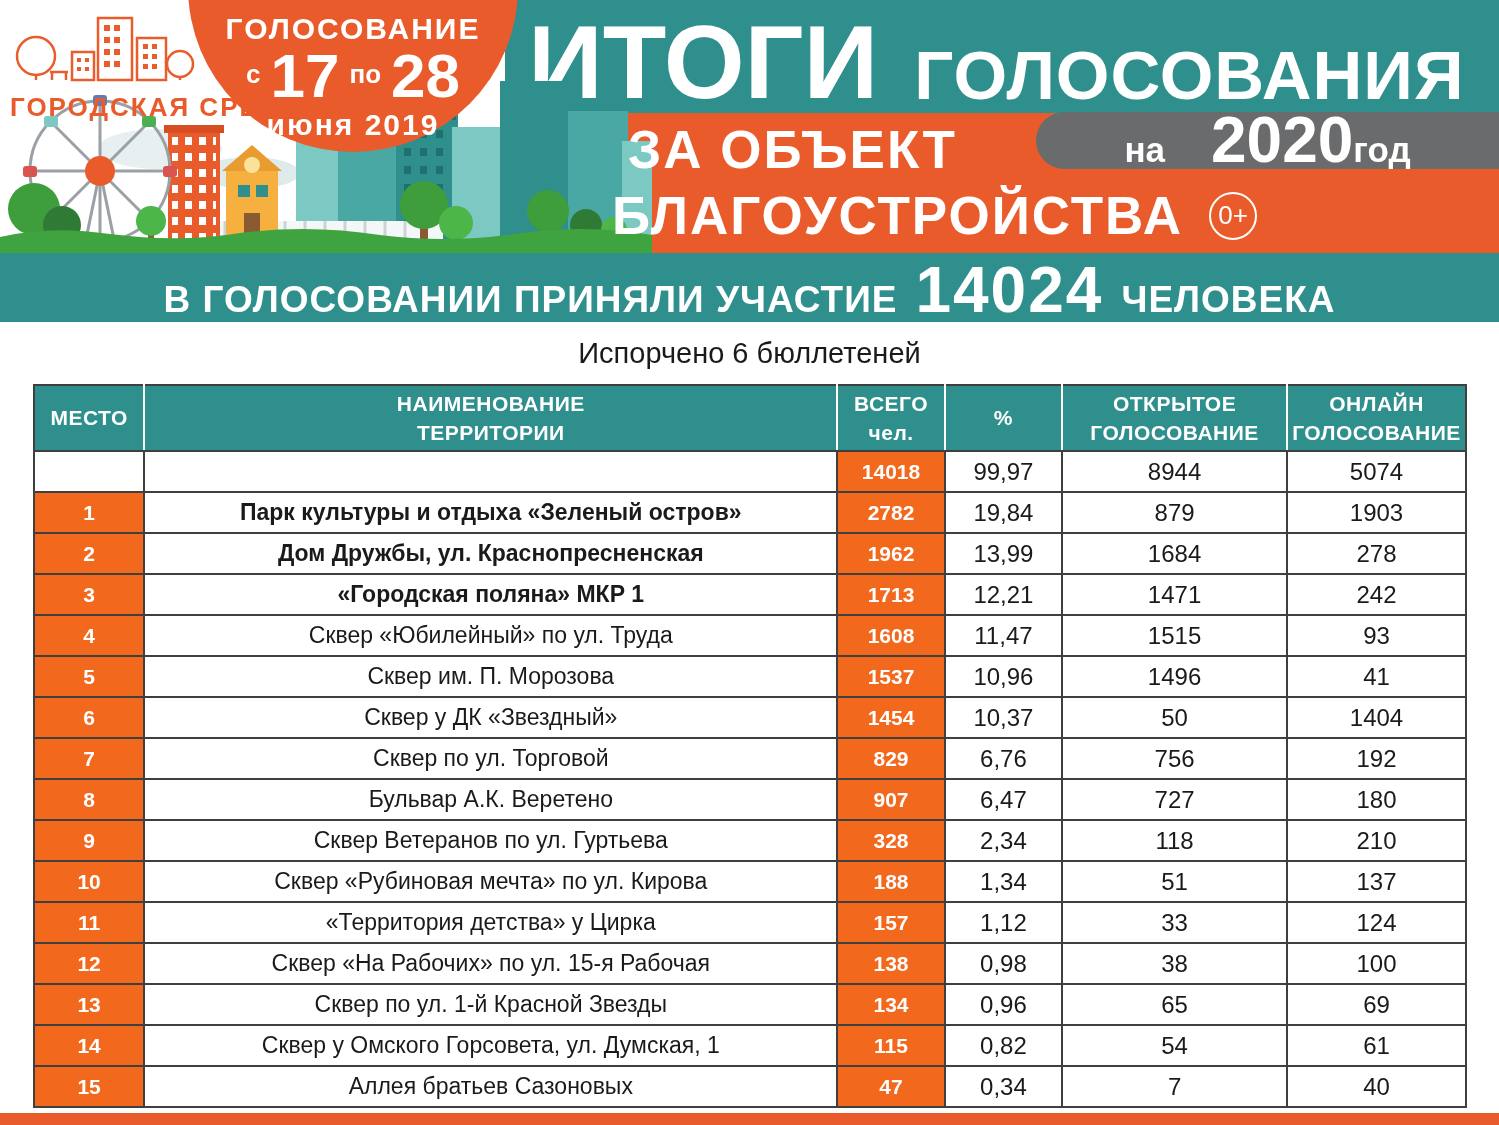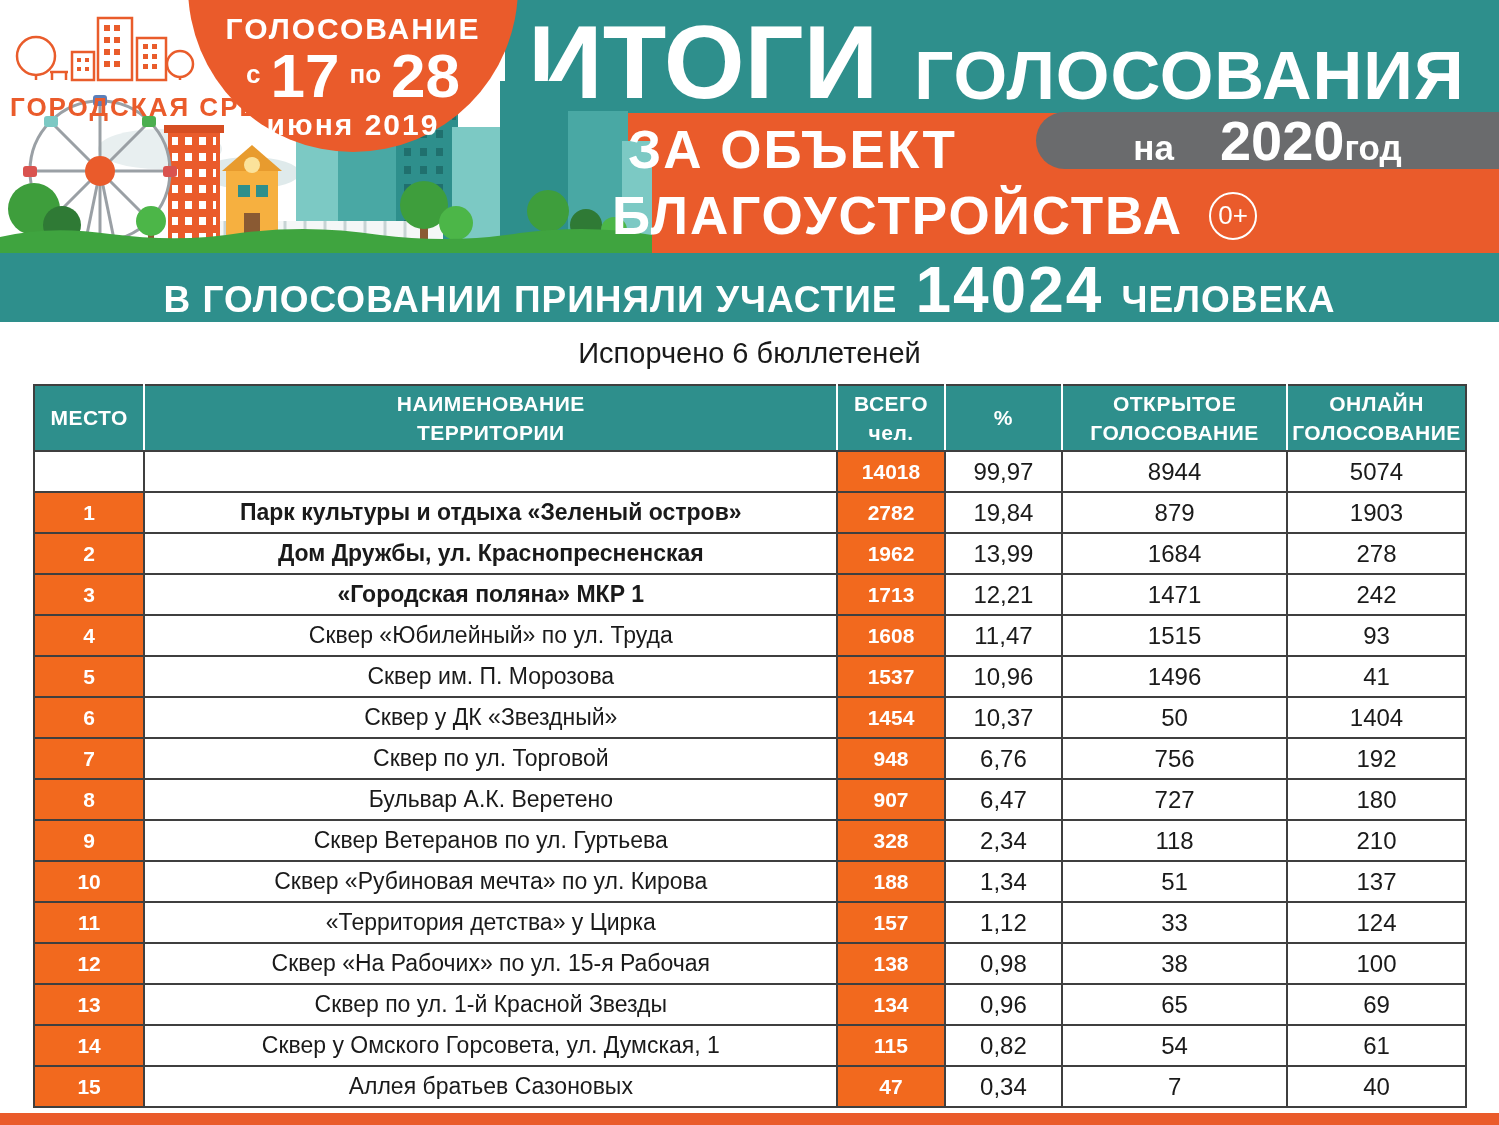--- a/index.html
+++ b/index.html
@@ -16,21 +16,21 @@
   .hdr-white{position:absolute; left:0; top:0; width:505px; height:245px; background:#fff;}
   .hdr-teal{position:absolute; left:505px; top:0; right:0; height:113px; background:var(--teal,#2E8F8C);}
   .title-row{position:absolute; left:528px; top:0; height:113px; display:flex; align-items:flex-end; gap:36px; padding-bottom:4px; color:#fff; font-weight:bold; white-space:nowrap;}
   .title-primary{font-size:104px; line-height:.88; letter-spacing:0;}
   .title-secondary{font-size:69px; line-height:.94; letter-spacing:1px;}
   .sub1{position:absolute; left:628px; top:119px; color:#fff; font-weight:bold; font-size:53px; letter-spacing:2px; z-index:3;}
   .sub2{position:absolute; left:612px; top:185px; color:#fff; font-weight:bold; font-size:53px; letter-spacing:2px; z-index:3; display:flex; align-items:center; gap:26px;text-align:center;}
   .age-badge{width:48px; height:48px; border:2px solid #fff; border-radius:50%; display:flex; align-items:center; justify-content:center; font-size:26px; font-weight:normal; letter-spacing:0;}
   .year-pill{position:absolute; right:0; top:112px; width:463px; height:57px; background:var(--gray,#6A6B6D); border-radius:30px 0 0 30px; display:flex; align-items:baseline; justify-content:center; color:#fff; z-index:2;}
   .year-pill .sm{font-size:35px; font-weight:bold;}
-  .year-pill .big{font-size:56px; font-weight:bold; line-height:57px;margin-left:46px;}
+  .year-pill .big{font-size:64px; font-weight:bold; line-height:57px;margin-left:46px;}
 
   
   .vote-badge{position:absolute; left:188px; top:-178px; width:330px; height:330px; border-radius:50%; background:var(--orange,#EA5B2B); z-index:4;}
   .vote-badge .inner{position:absolute; left:0; right:0; bottom:10px; text-align:center; color:#fff;}
   .vb-l1{font-size:30px; font-weight:bold; letter-spacing:2px;}
   .vb-l2{display:flex; justify-content:center; align-items:flex-end; gap:10px; margin:2px 0 0;}
   .vb-pre{font-size:26px; font-weight:bold; padding-bottom:14px;}
   .vb-day{font-size:62px; font-weight:bold; line-height:.9;}
   .vb-l3{font-size:30px; font-weight:bold; letter-spacing:2px; margin-top:4px;}
 
@@ -323,21 +323,21 @@
     <td class="c-place">6</td>
     <td class="c-name">Сквер у ДК «Звездный»</td>
     <td class="c-total">1454</td>
     <td class="c-num">10,37</td>
     <td class="c-num">50</td>
     <td class="c-num">1404</td>
   </tr>
           <tr>
     <td class="c-place">7</td>
     <td class="c-name">Сквер по ул. Торговой</td>
-    <td class="c-total">948</td>
+    <td class="c-total">829</td>
     <td class="c-num">6,76</td>
     <td class="c-num">756</td>
     <td class="c-num">192</td>
   </tr>
           <tr>
     <td class="c-place">8</td>
     <td class="c-name">Бульвар А.К. Веретено</td>
     <td class="c-total">907</td>
     <td class="c-num">6,47</td>
     <td class="c-num">727</td>

